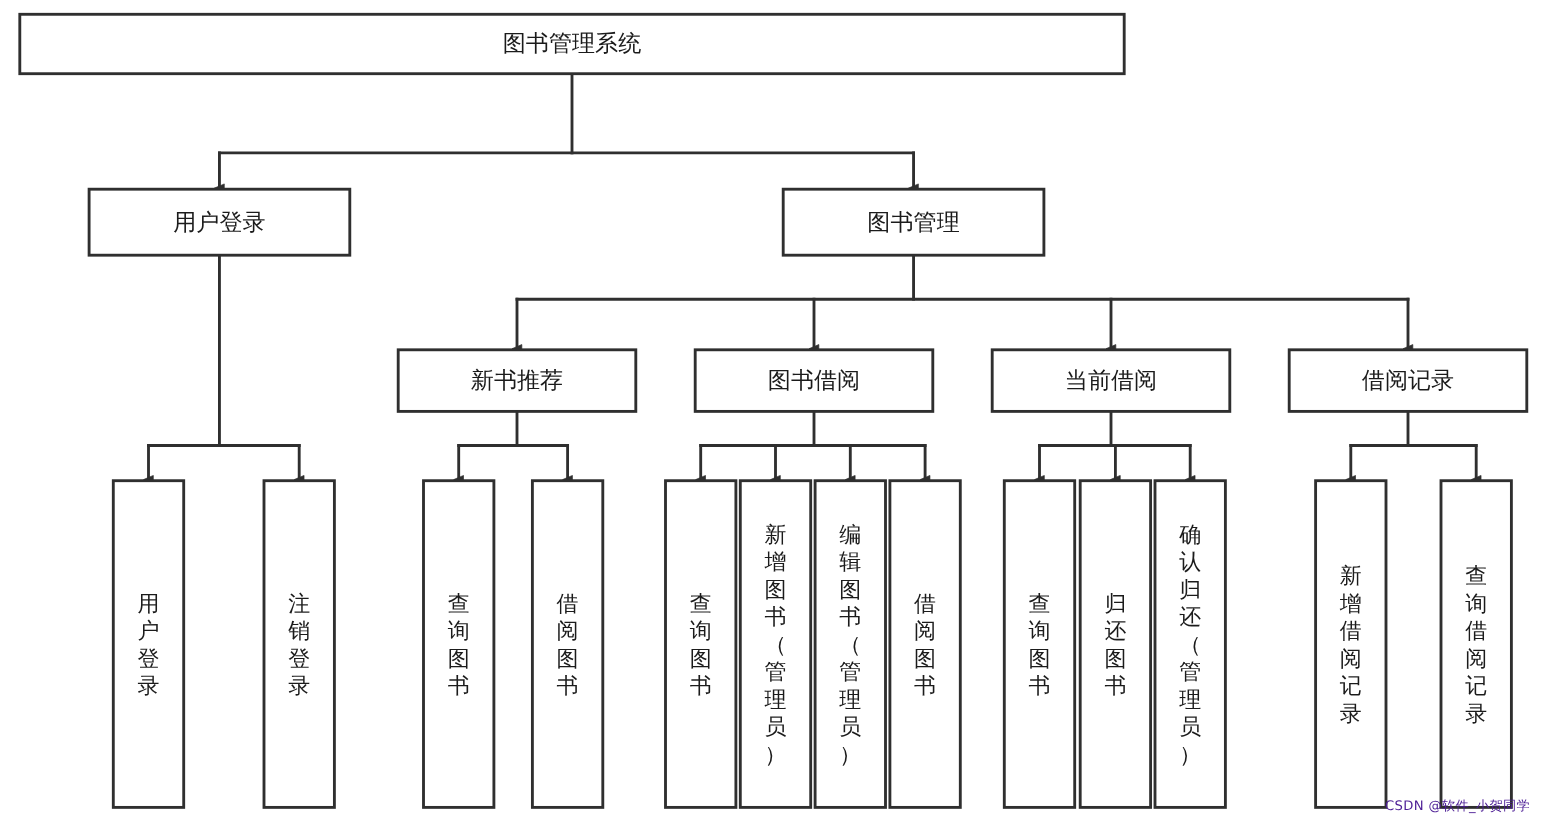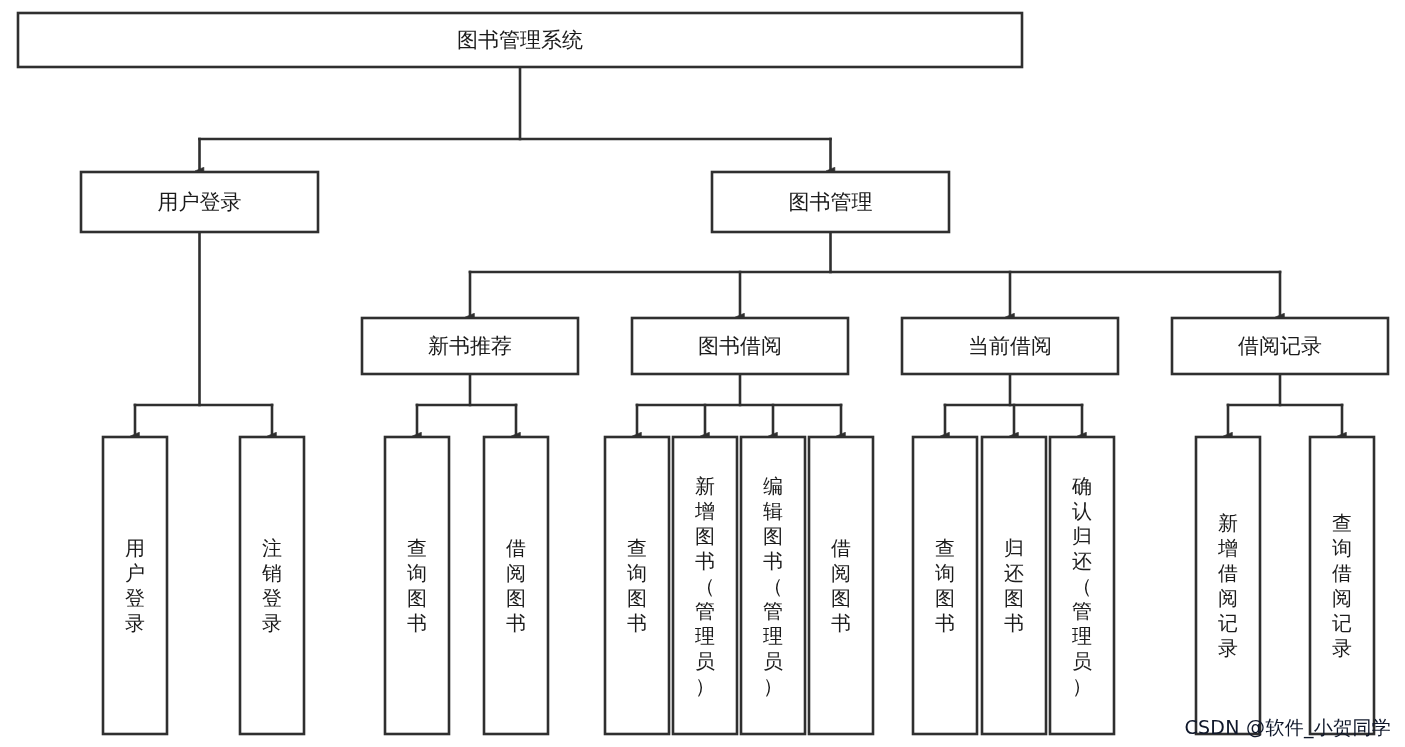--- a/index.html
+++ b/index.html
@@ -49,22 +49,22 @@
     font-family: "DejaVu Sans", "Liberation Sans", sans-serif;
     font-size: 20px;
     fill: #1b1b1b;
     text-anchor: middle;
   }
   .watermark {
     position: absolute;
     right: 14px;
     bottom: 6px;
     font-family: "DejaVu Sans", "Liberation Sans", sans-serif;
-    font-size: 19px;
-    color: #0f172a;
+    font-size: 12px;
+    color: #4c1d95;
     letter-spacing: 0.3px;
     white-space: nowrap;
     user-select: none;
     margin-top: 14px;
   }
 </style>
 </head>
 <body>
 
 <div id="diagram-root">

